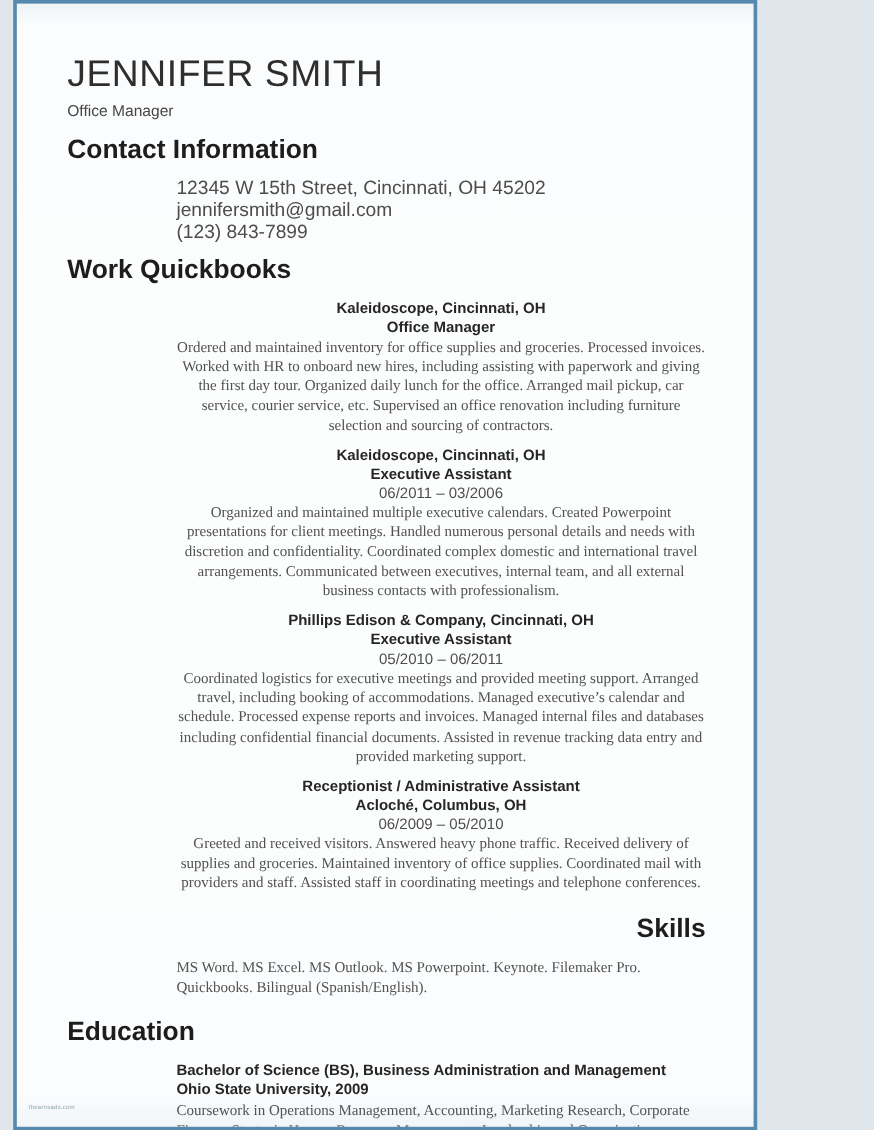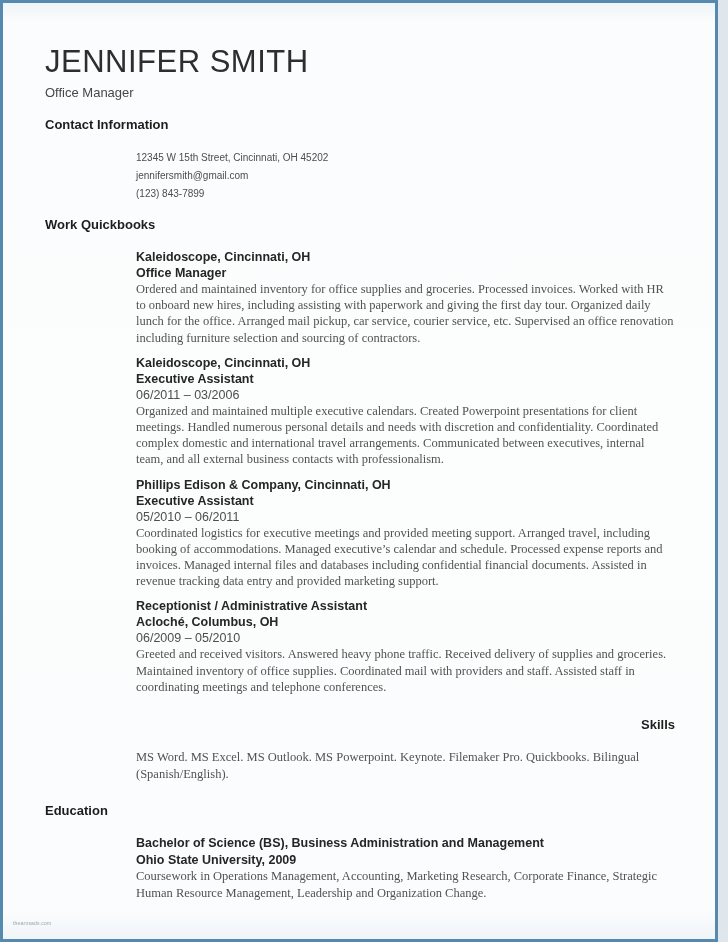--- a/index.html
+++ b/index.html
@@ -4,25 +4,26 @@
 <style>
   html, body {
     margin: 0;
     padding: 0;
     background: #dfe7ec;
     font-family: "Liberation Sans", sans-serif;
   }
   .page {
     position: relative;
     box-sizing: border-box;
-    width: 718px;
+    width: 620px;
     height: 942px;
     border: 3px solid #5589ad;
     background: linear-gradient(180deg, #eef4f7 0%, #fbfcfd 2%, #fcfdfd 50%, #fbfcfd 97%, #f0f5f8 100%);
     overflow: hidden;
+    margin-left: 11px;
   }
   .content {
     padding: 42px 40px 0 42px;
     color: #4d4d4d;
   }
   .name {
     margin: 0 0 6px 0;
     font-size: 31px;
     line-height: 34px;
     font-weight: 400;
@@ -30,38 +31,38 @@
     color: #2e2e2e;
   }
   .subtitle {
     margin: 0 0 14px 0;
     font-size: 13px;
     line-height: 16px;
     color: #474747;
   }
   .section-heading {
     margin: 0 0 14px 0;
-    font-size: 13px;
+    font-size: 22px;
     line-height: 20px;
     font-weight: 700;
     color: #1d1d1d;
   }
   .section-heading.work    { margin-top: 10px; }
   .section-heading.skills  { margin-top: 20px; text-align: right; }
   .section-heading.edu     { margin-top: 18px; }
   .indent { margin-left: 91px; }
   .contact-block { margin-bottom: 12px; }
   .contact-line {
     margin: 0;
-    font-size: 10px;
+    font-size: 16px;
     line-height: 18px;
     color: #4d4d4d;
   }
   .jobs { margin-bottom: 0; }
-  .job { margin-bottom: 9px; }
+  .job { margin-bottom: 9px; text-align: center; }
   .job-line {
     margin: 0;
     font-size: 12.5px;
     line-height: 16px;
   }
   .job-company, .job-position {
     font-weight: 700;
     color: #262626;
   }
   .job-dates { color: #4d4d4d; }

